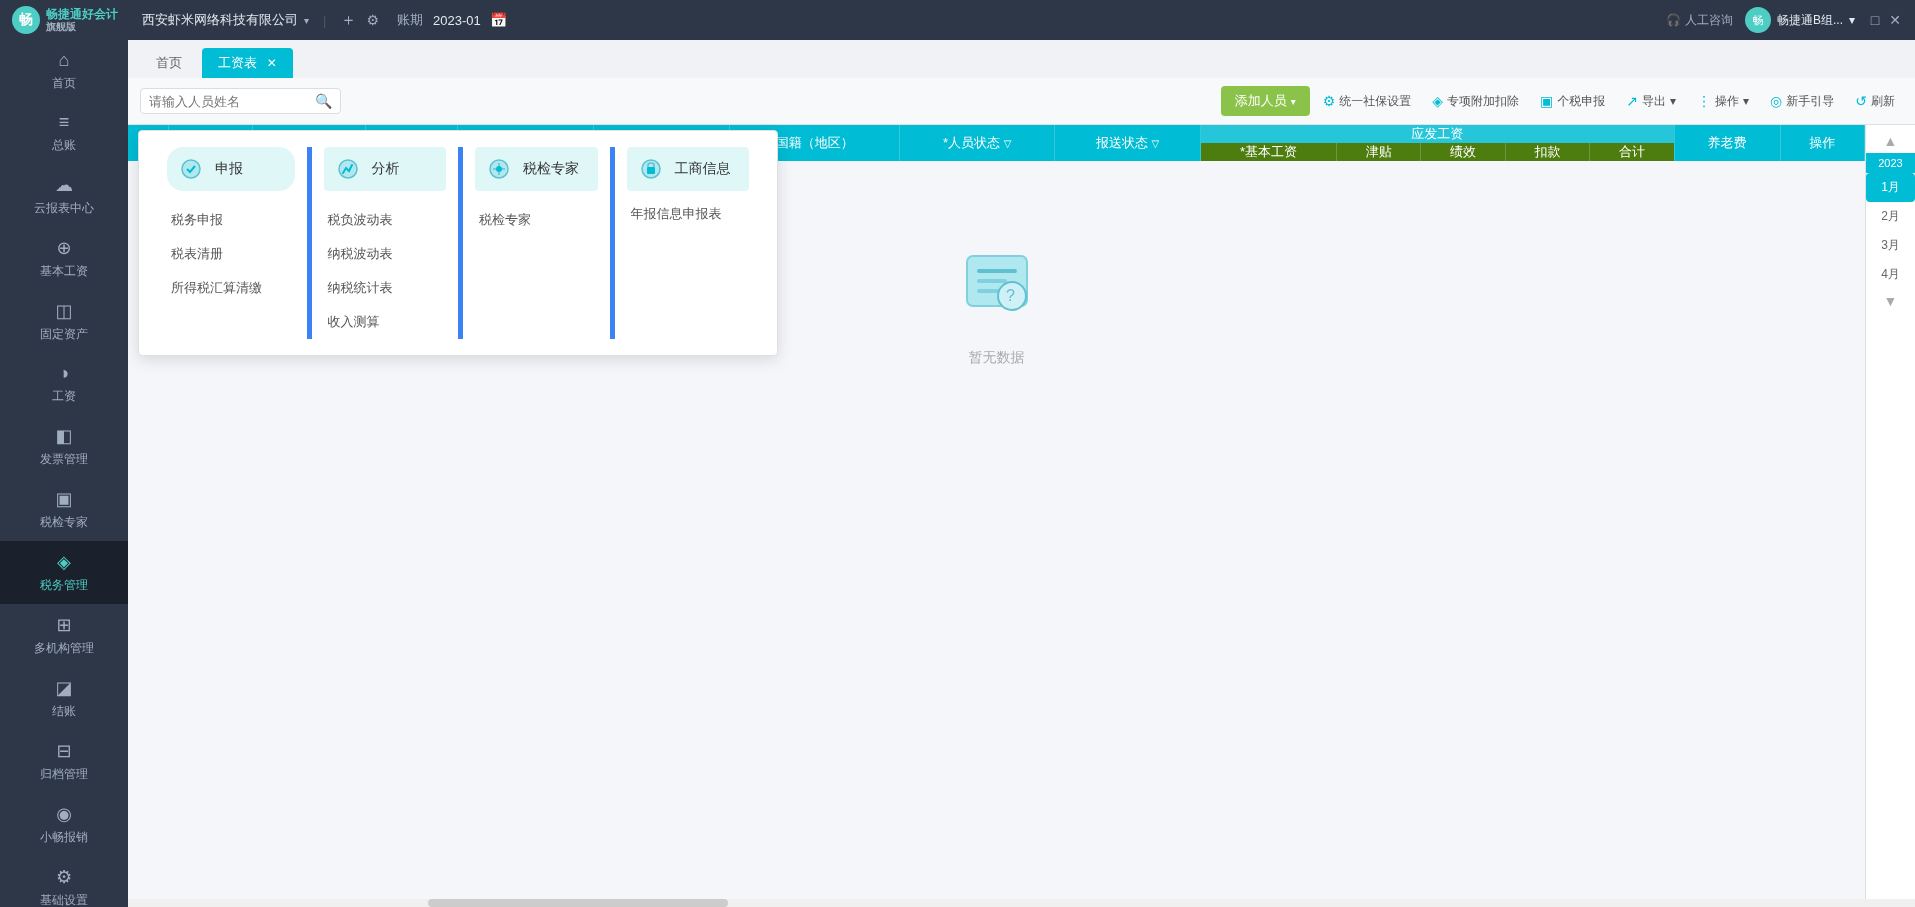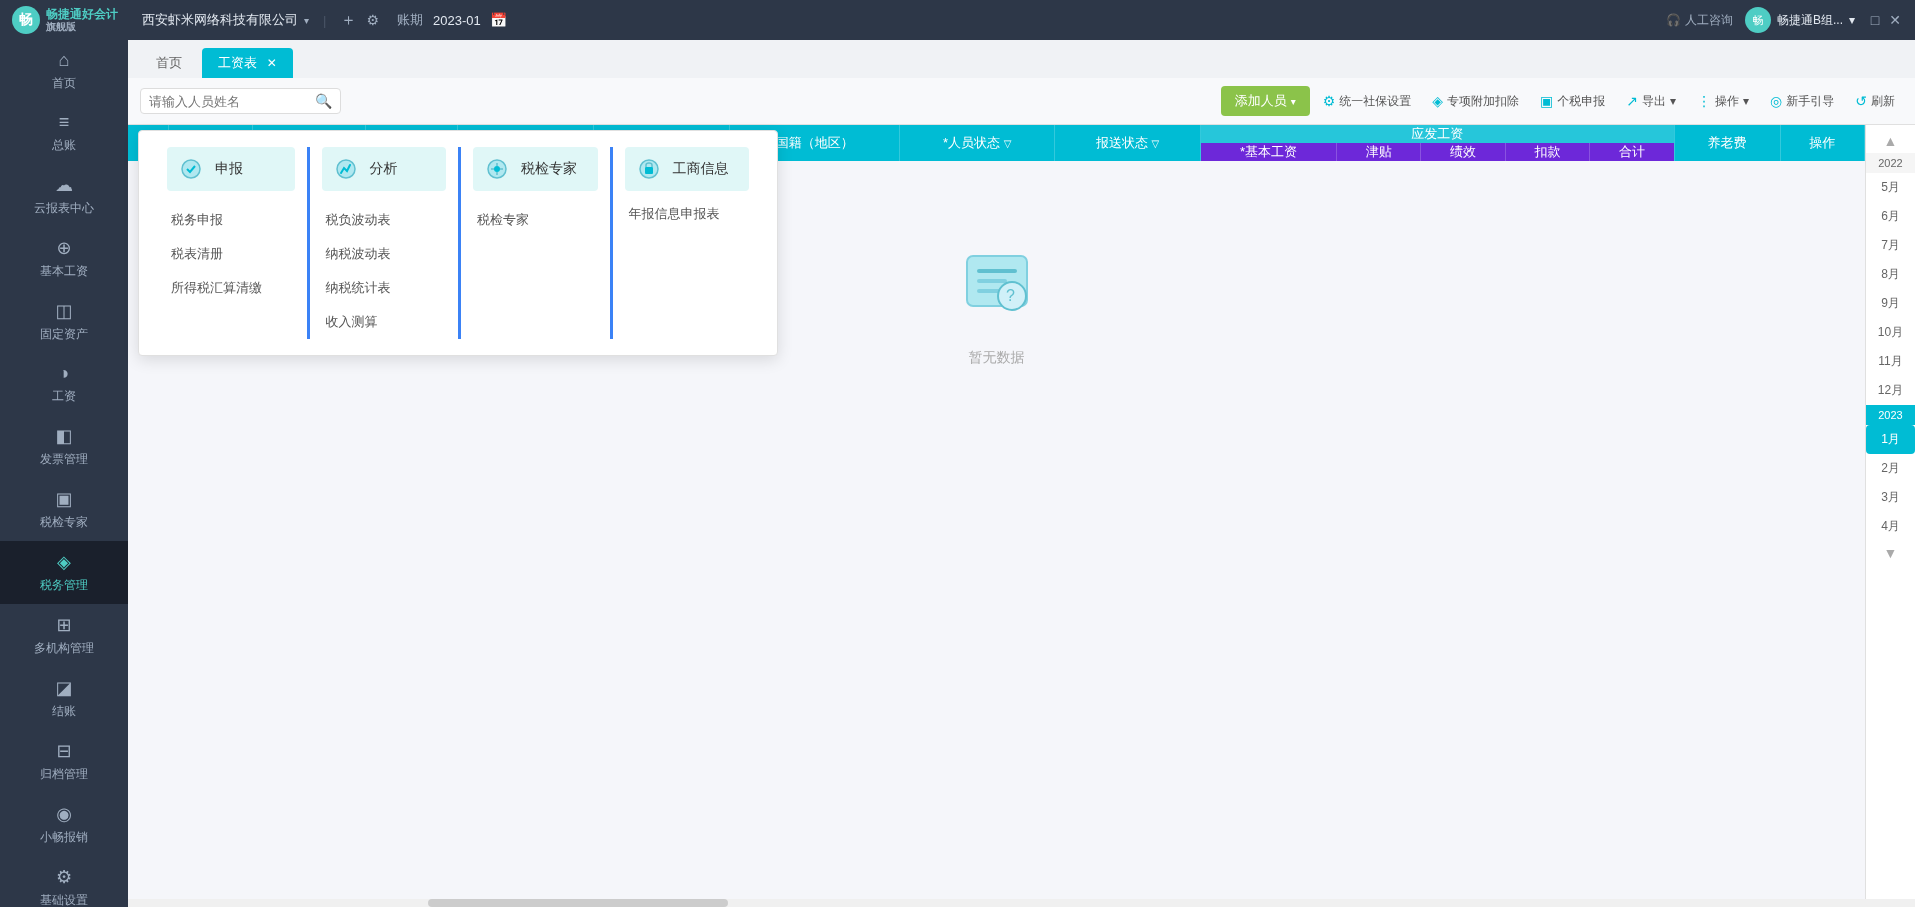--- a/index.html
+++ b/index.html
@@ -69,21 +69,21 @@
     .search-input { border: none; outline: none; font-size: 13px; color: #999; width: 160px; }
     .search-icon { color: #999; font-size: 14px; }
     .add-person-btn { background: #8bc34a; color: white; border: none; border-radius: 4px; padding: 6px 14px; cursor: pointer; font-size: 13px; display: flex; align-items: center; gap: 4px; margin-left: auto; }
     .add-person-btn .dropdown-arrow { font-size: 10px; }
     .toolbar-action { display: flex; align-items: center; gap: 4px; color: #555; font-size: 12px; cursor: pointer; padding: 4px 8px; }
     .toolbar-action .action-icon { color: #00bcd4; font-size: 14px; }
     .table-main { flex: 1; overflow: auto; }
     table { width: 100%; border-collapse: collapse; min-width: 1200px; }
     thead tr { background: #00bcd4; color: white; }
     thead th { padding: 0 12px; text-align: center; font-size: 13px; font-weight: normal; white-space: nowrap; border-right: 1px solid rgba(255,255,255,0.2); }
-    thead th.sub-header { background: #6d28d9; }
+    thead th.sub-header { background: #4d7c0f; }
     .header-group { background: #00bcd4; }
     .checkbox-cell { width: 40px; }
     .sort-icon { font-size: 10px; color: rgba(255,255,255,0.7); }
     .filter-icon { font-size: 10px; }
 
     
     .empty-state { display: flex; flex-direction: column; align-items: center; justify-content: center; padding: 80px; color: #999; gap: 12px; }
     .empty-text { font-size: 14px; color: #aaa; }
 
     
@@ -97,21 +97,21 @@
     .year-section { width: 100%; display: flex; flex-direction: column; align-items: center; }
     .year-header { font-size: 11px; color: #666; padding: 4px 2px; background: #f5f5f5; width: 100%; text-align: center; }
     .nav-arrow { color: #aaa; cursor: pointer; padding: 4px; font-size: 14px; }
     .dropdown-menu {
       position: absolute; top: 130px; left: 138px; width: 640px; background: white;
       border: 1px solid #e0e0e0; border-radius: 4px; box-shadow: 0 4px 16px rgba(0,0,0,0.12);
       z-index: 200; padding: 16px;
     }
     .menu-grid { display: grid; grid-template-columns: 1fr 1fr 1fr 1fr; gap: 0; }
     .menu-section { padding: 0 12px; }
-    .menu-section + .menu-section { border-left: 3px solid #3b82f6; }
+    .menu-section + .menu-section { border-left: 5px solid #3b82f6; }
     .menu-header { display: flex; align-items: center; gap: 8px; margin-bottom: 12px; padding-bottom: 8px; }
     .menu-header-icon { width: 32px; height: 32px; background: #e0f7f7; border-radius: 50%; display: flex; align-items: center; justify-content: center; color: #00bcd4; font-size: 16px; }
     .menu-header-text { color: #333; font-size: 14px; font-weight: 500; }
     .menu-item { padding: 8px 4px; color: #555; font-size: 13px; cursor: pointer; display: block; }
 
     
     .scroll-track { height: 8px; background: #f0f0f0; }
     .scroll-thumb { height: 8px; width: 300px; background: #ccc; border-radius: 4px; margin: 0 300px; }
 
     
@@ -326,31 +326,20 @@
                 <text x="49" y="60" font-size="16" fill="#60c0d0">?</text>
               </svg>
             </div>
             <span class="empty-text">暂无数据</span>
           </div>
         </div>
 
         <div class="date-panel">
           <div class="nav-arrow">▲</div>
 
-          <div class="year-section">
-            <div class="year-header">2022</div>
-            <div class="date-month">5月</div>
-            <div class="date-month">6月</div>
-            <div class="date-month">7月</div>
-            <div class="date-month">8月</div>
-            <div class="date-month">9月</div>
-            <div class="date-month">10月</div>
-            <div class="date-month">11月</div>
-            <div class="date-month">12月</div>
-          </div>
 
           <div class="year-section">
             <div class="year-header" style="background:#00bcd4; color:white;">2023</div>
             <div class="date-month active">1月</div>
             <div class="date-month">2月</div>
             <div class="date-month">3月</div>
             <div class="date-month">4月</div>
           </div>
 
           <div class="nav-arrow">▼</div>
@@ -363,21 +352,21 @@
     </div>
 
   </div>
 
 </div>
 
 <div class="dropdown-menu">
   <div class="menu-grid">
 
     <div class="menu-section">
-      <div class="menu-header" style="background:#e0f7f7; border-radius:4px; padding:6px 8px; margin-bottom:12px;">
+      <div class="menu-header" style="background:#e0f7f7; border-radius:16px; padding:6px 8px; margin-bottom:12px;">
         <div class="menu-header-icon">
           <svg width="20" height="20" viewBox="0 0 20 20">
               <circle cx="10" cy="10" r="9" fill="#b0e8f0" stroke="#60c0d0" stroke-width="1.5"></circle>
               <path d="M6 10 L9 13 L14 7" stroke="#00bcd4" stroke-width="2" fill="none"></path>
             </svg>
         </div>
         <span class="menu-header-text">申报</span>
       </div>
       <a class="menu-item">税务申报</a>
       <a class="menu-item">税表清册</a>

